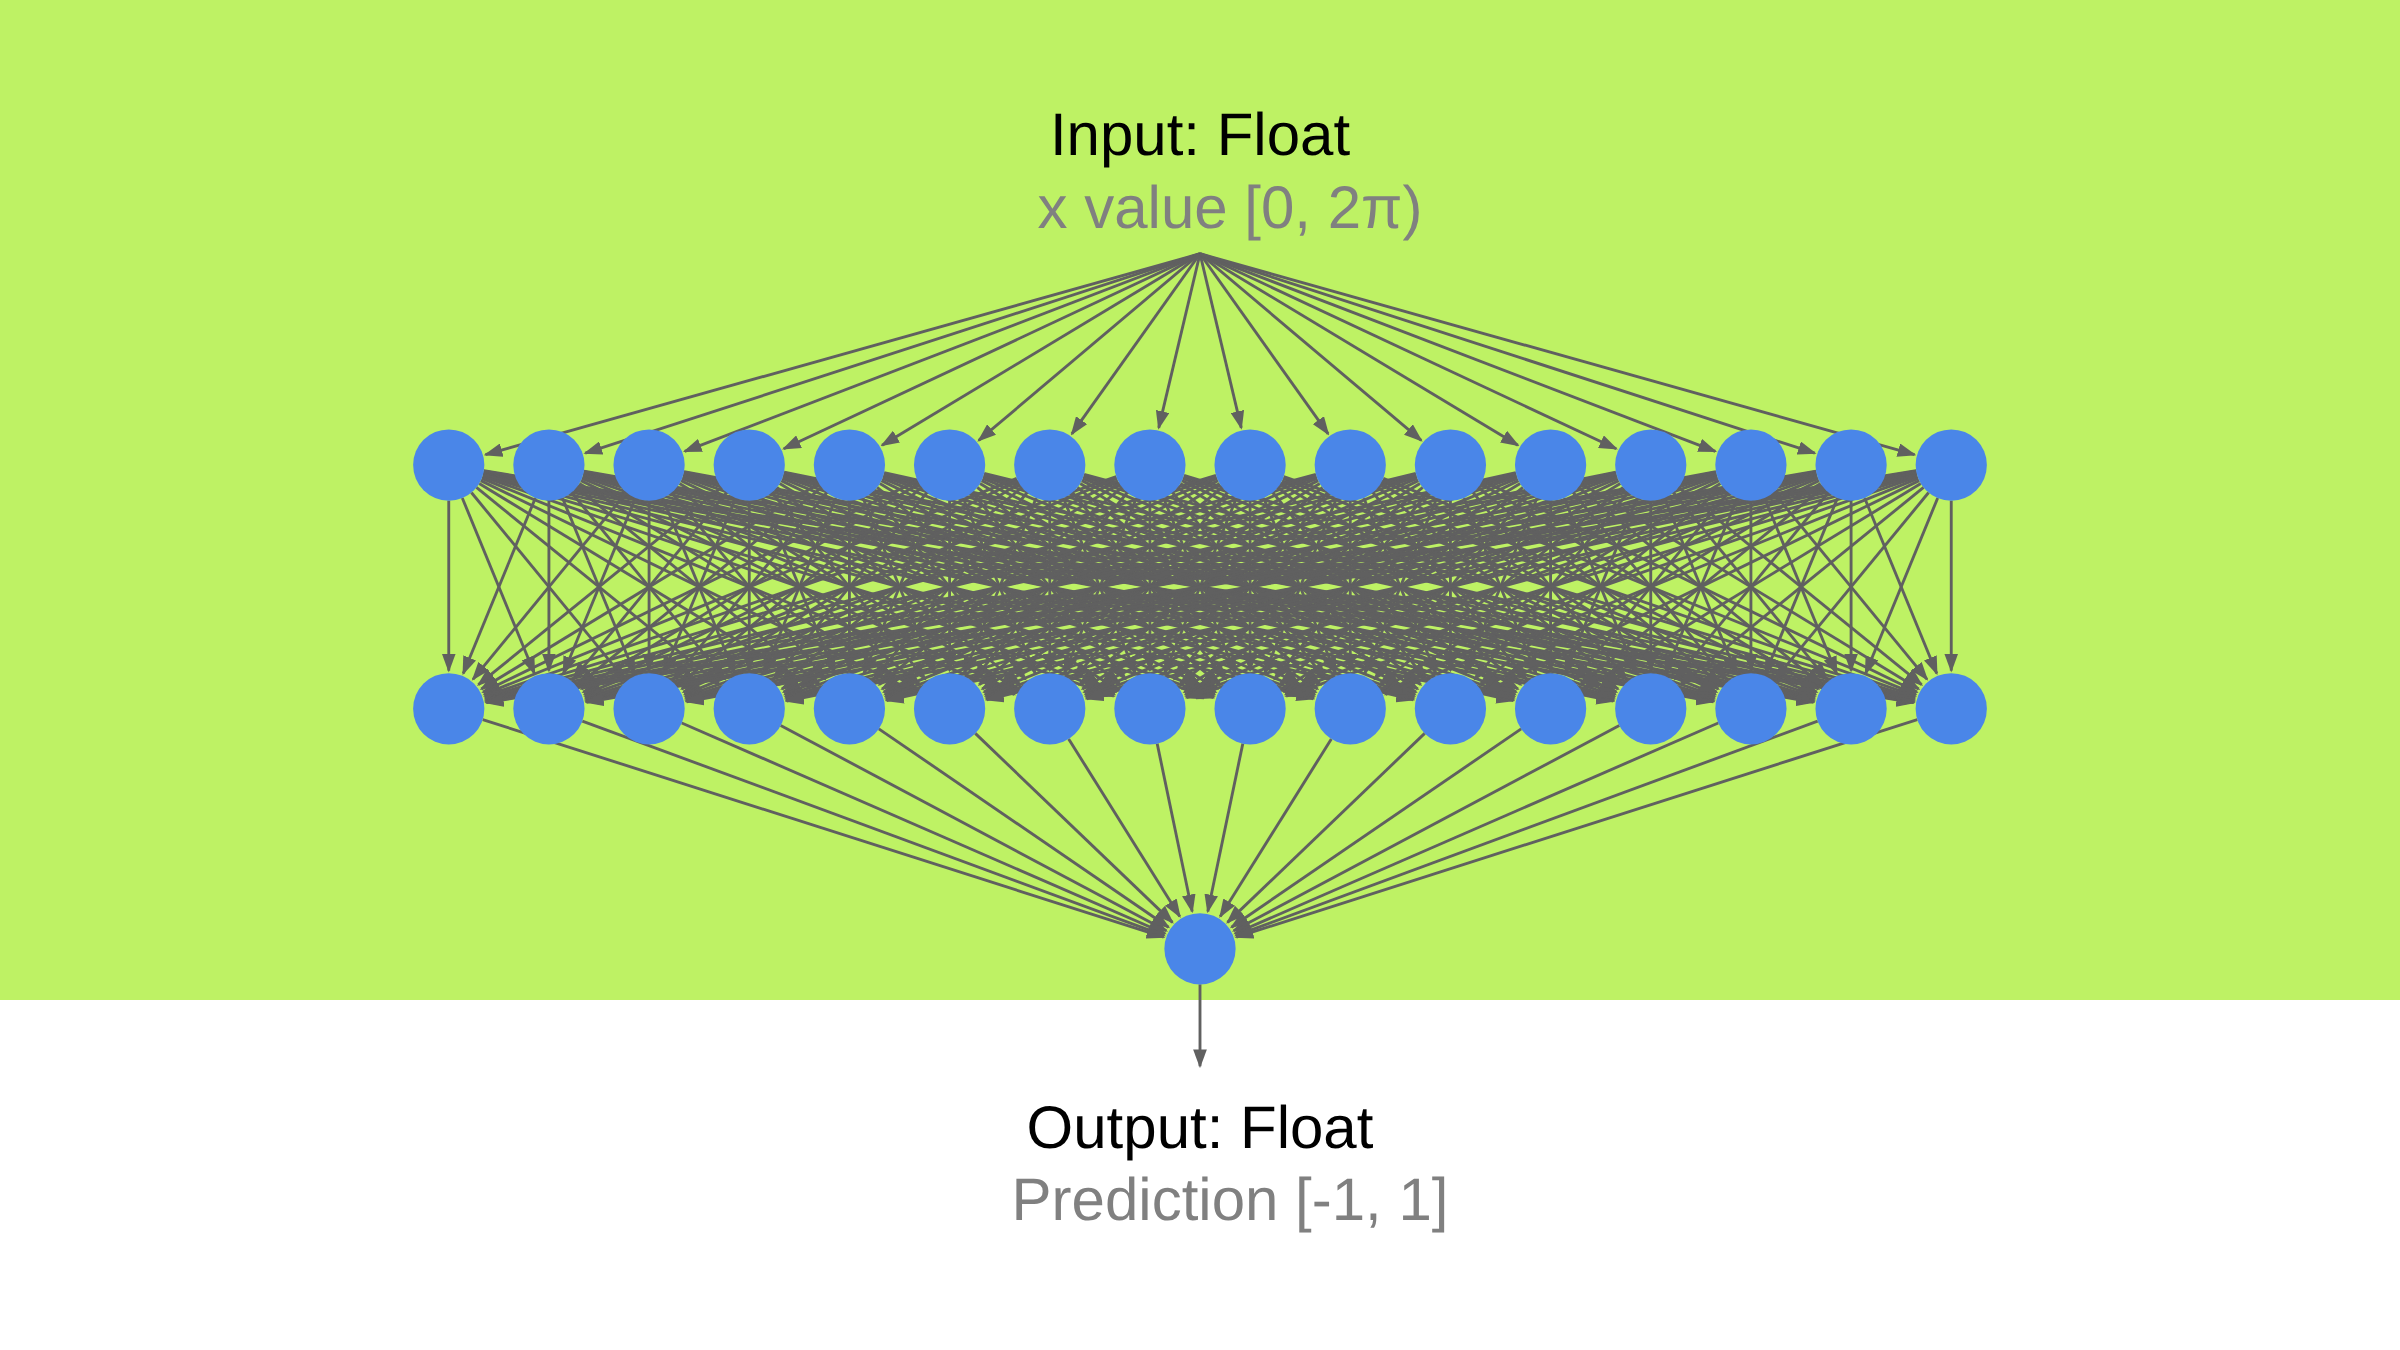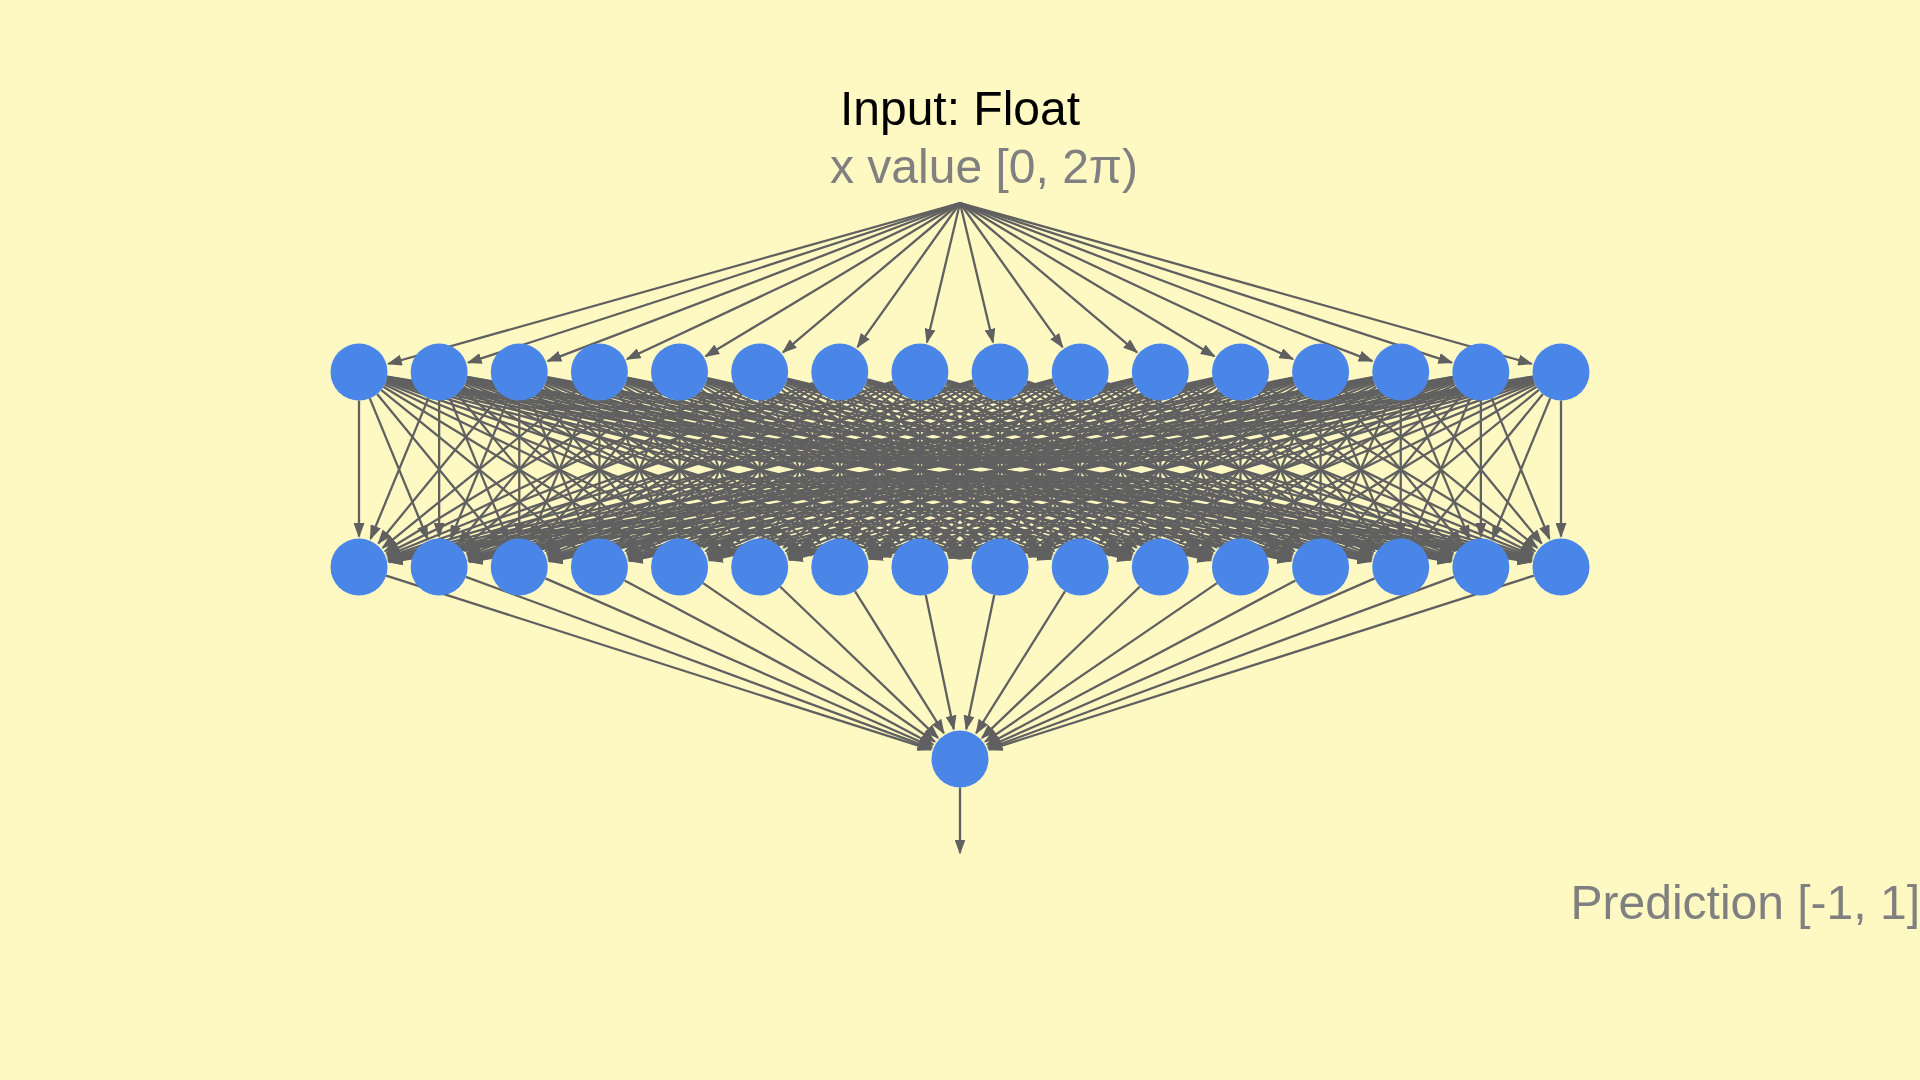--- a/index.html
+++ b/index.html
@@ -7,22 +7,22 @@
     padding: 0;
     width: 1920px;
     height: 1080px;
     overflow: hidden;
     background: #ffffff;
     font-family: "Liberation Sans", sans-serif;
   }
   .canvas {
     position: relative;
     width: 1920px;
-    height: 1080px;
-    background: #fef9c3;
+    height: 800px;
+    background: #bef264;
   }
   svg.diagram {
     position: absolute;
     left: 0;
     top: 0;
   }
   .label {
     position: absolute;
     left: 0;
     width: 100%;
@@ -380,16 +380,17 @@
         <circle cx="1240.4666666666667" cy="567" r="28.5" fill="#4a86e8"></circle>
         <circle cx="1320.6" cy="567" r="28.5" fill="#4a86e8"></circle>
         <circle cx="1400.7333333333333" cy="567" r="28.5" fill="#4a86e8"></circle>
         <circle cx="1480.8666666666666" cy="567" r="28.5" fill="#4a86e8"></circle>
         <circle cx="1561" cy="567" r="28.5" fill="#4a86e8"></circle>
         <circle cx="960" cy="759" r="28.5" fill="#4a86e8"></circle>
       </g>
     </svg>
 
   <div class="label output-label">
-    <div class="subtitle" style="color: rgb(128, 128, 128); text-align: right;">Prediction [-1, 1]</div>
+    <div class="title" style="color: rgb(0, 0, 0);">Output: Float</div>
+    <div class="subtitle" style="color: rgb(128, 128, 128);">Prediction [-1, 1]</div>
   </div>
 
 </div>
 
 </body></html>

